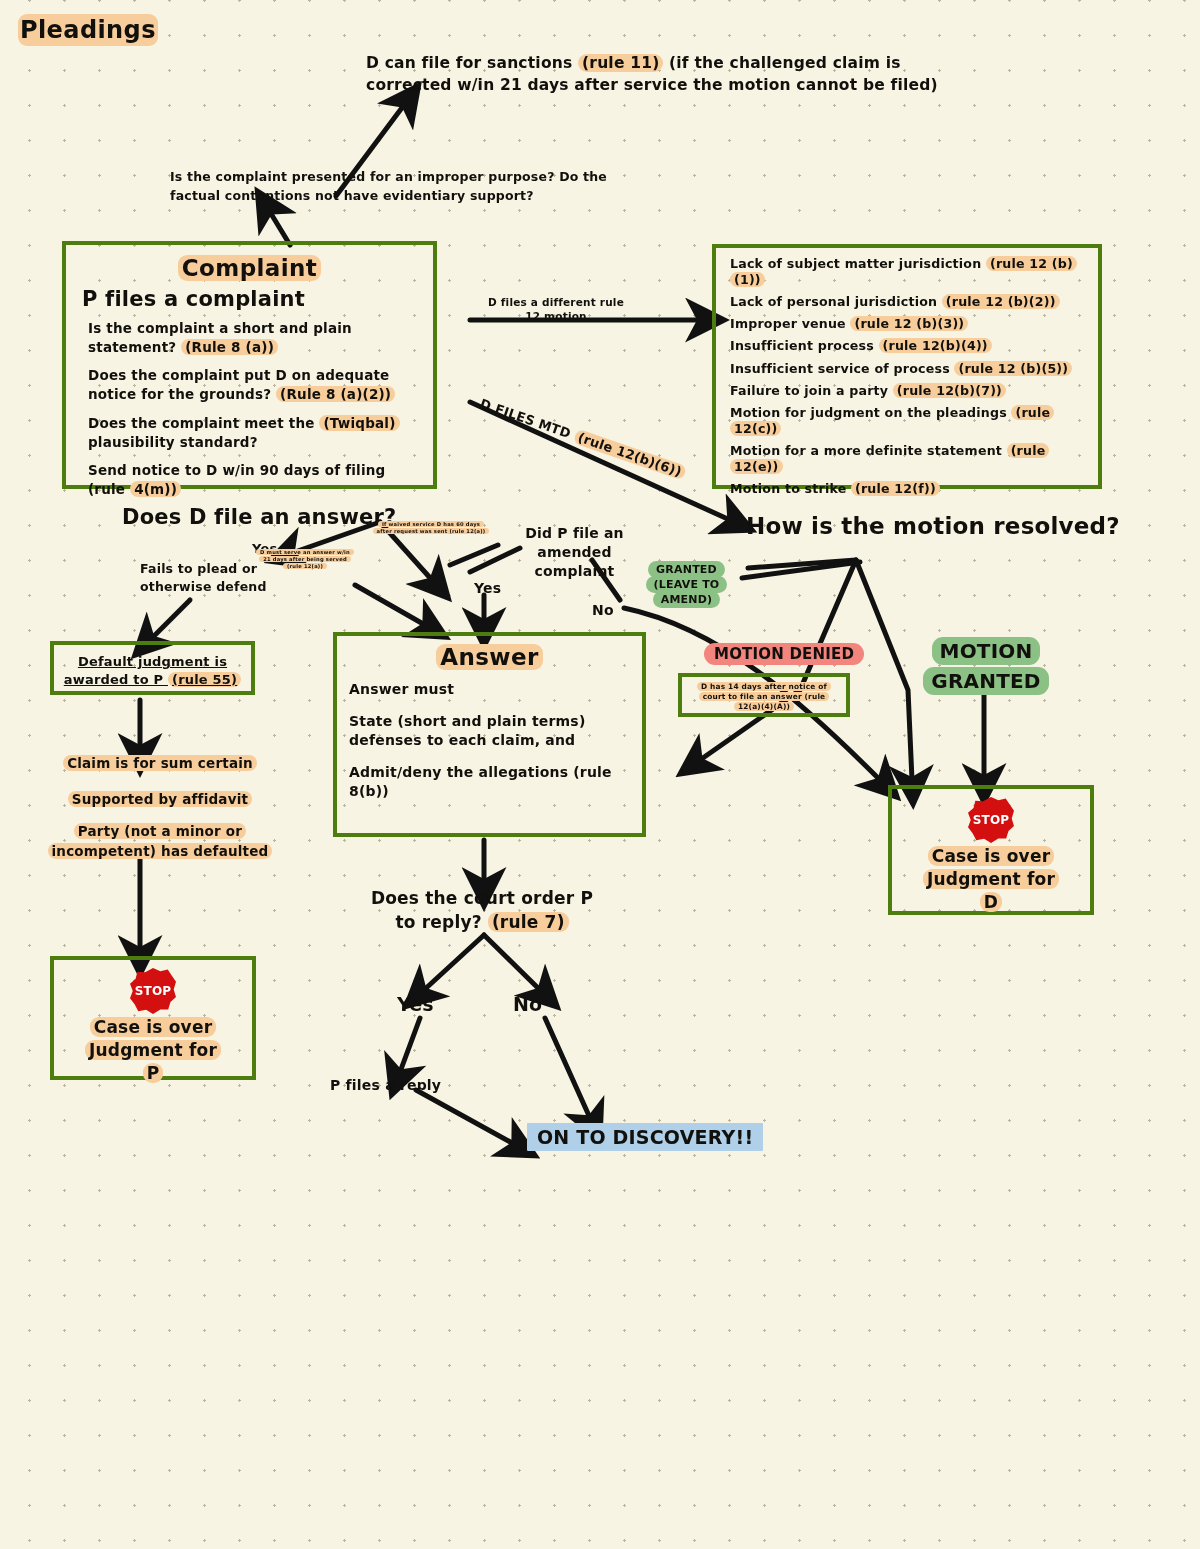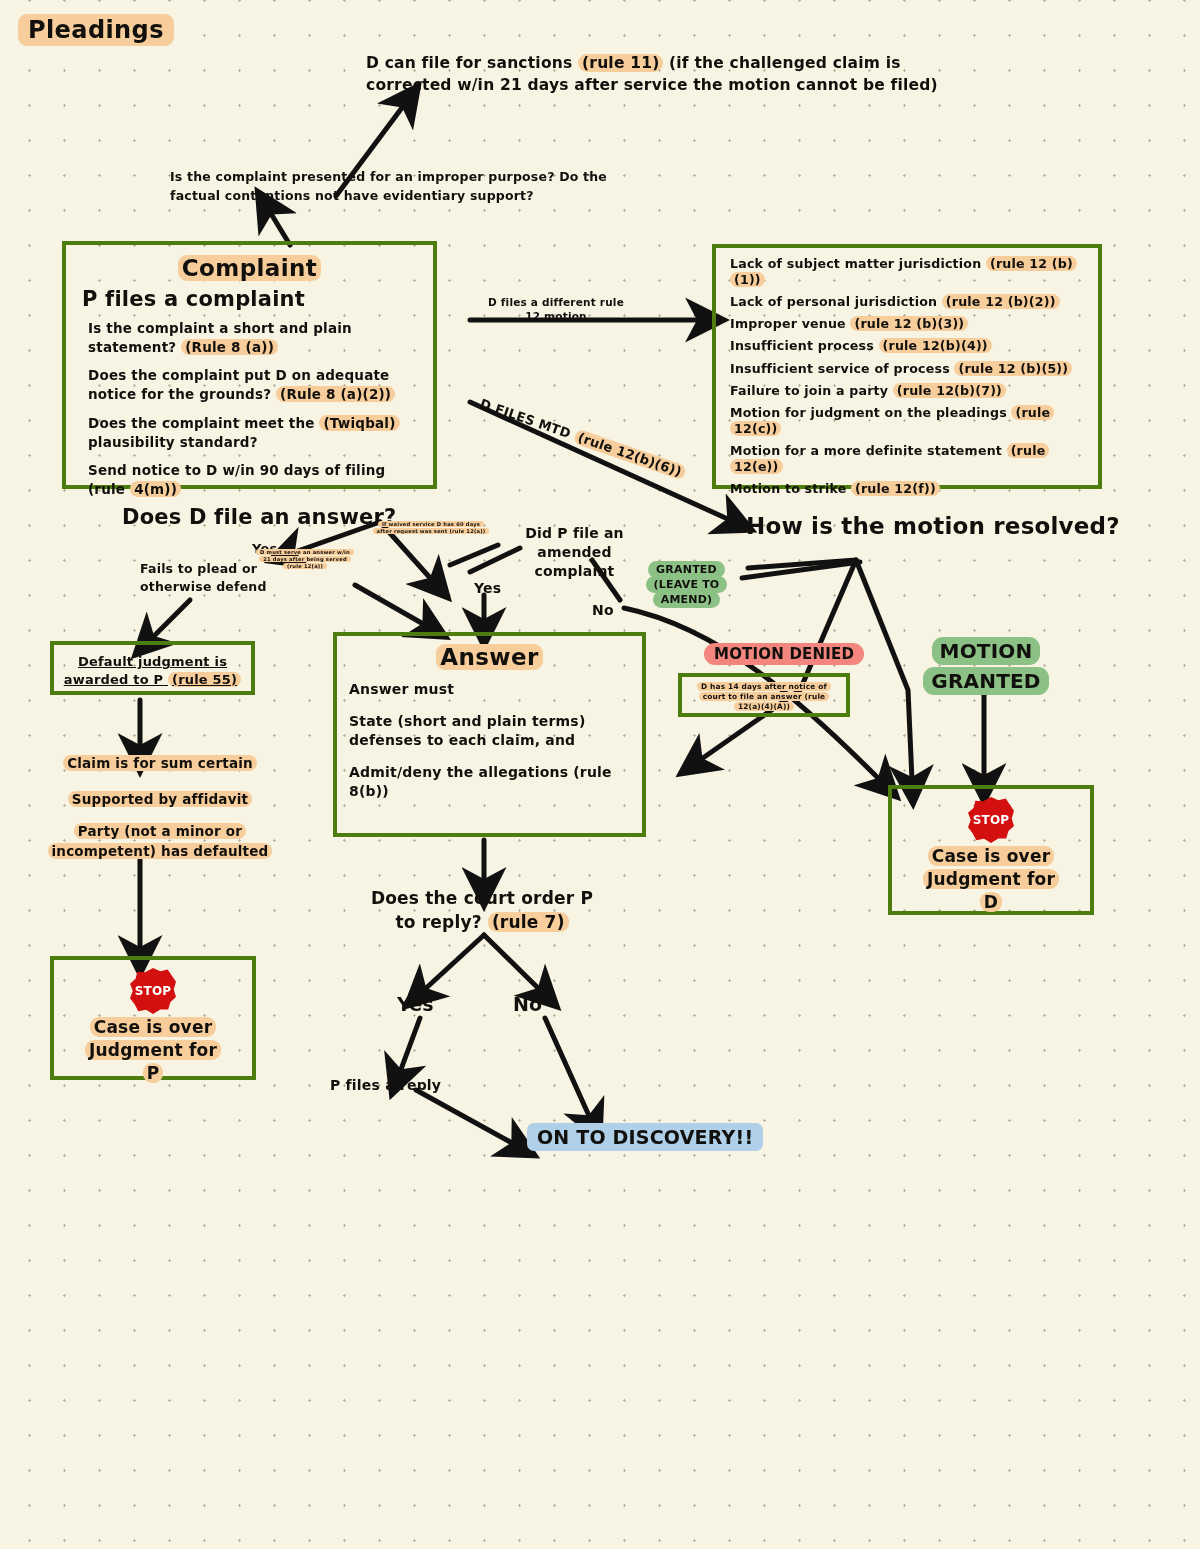--- a/index.html
+++ b/index.html
@@ -38,21 +38,21 @@
   }
   .hl-red{
     background-color:#f3857f;
     border-radius:13px;
     padding:2px 10px;
     box-decoration-break:clone;
     -webkit-box-decoration-break:clone;
   }
   .hl-blue{
     background-color:#afd0e8;
-    border-radius:7px;
+    border-radius:1px;
     padding:3px 10px;
     box-decoration-break:clone;
     -webkit-box-decoration-break:clone;
   }
 
   .box{
     border:4px solid #4d7c0f;
     background:transparent;
     box-sizing:border-box;
   }
@@ -70,21 +70,21 @@
 
   .stamp{
     width:46px;height:46px;background:#d40f0f;
     color:#fff;font-size:12px;font-weight:bold;
     display:flex;align-items:center;justify-content:center;
     clip-path:polygon(50% 0%,66% 7%,82% 3%,91% 17%,100% 30%,95% 47%,100% 63%,88% 74%,83% 90%,66% 90%,50% 100%,35% 91%,18% 94%,10% 79%,0% 66%,6% 50%,0% 34%,12% 24%,16% 8%,33% 9%);
   }
 
   
   #title{left:18px;top:16px;}
-  #title .hl{font-size:24px;padding:2px 10px;}
+  #title .hl{font-size:24px;padding:2px 2px;}
 
   #sanctions{left:366px;top:52px;width:580px;font-size:15.5px;line-height:1.45;}
   #improper{left:170px;top:168px;width:450px;font-size:12.5px;line-height:1.5;}
 
   #complaint-box{left:62px;top:241px;width:375px;height:248px;}
   #complaint-inner{padding:10px 14px 0 14px;}
   #complaint-title{text-align:center;}
   #complaint-lead{font-size:21px;margin:6px 0 8px 2px;}
   .cl{font-size:13.5px;line-height:1.42;margin-bottom:9px;padding-left:8px;}
 

